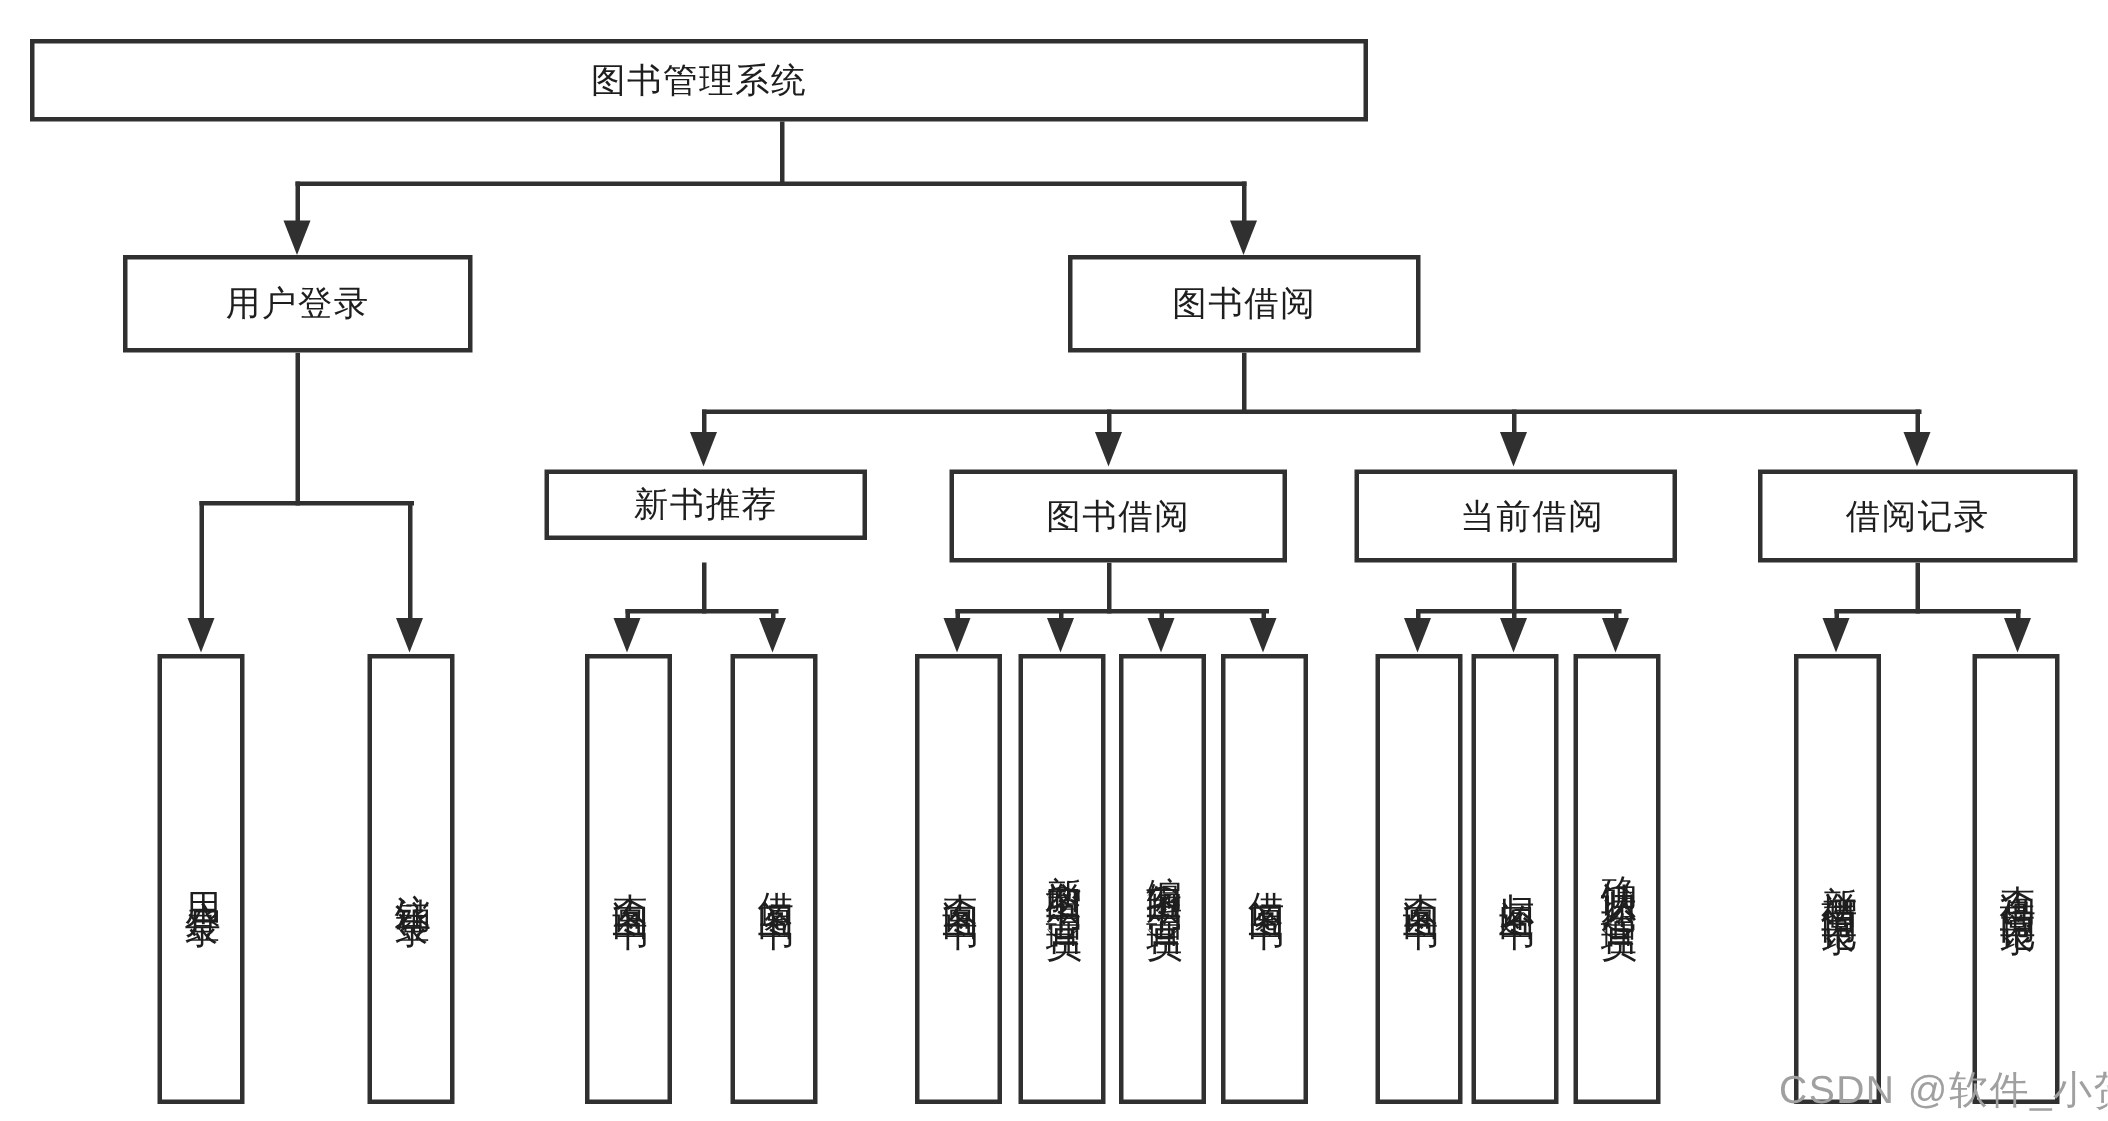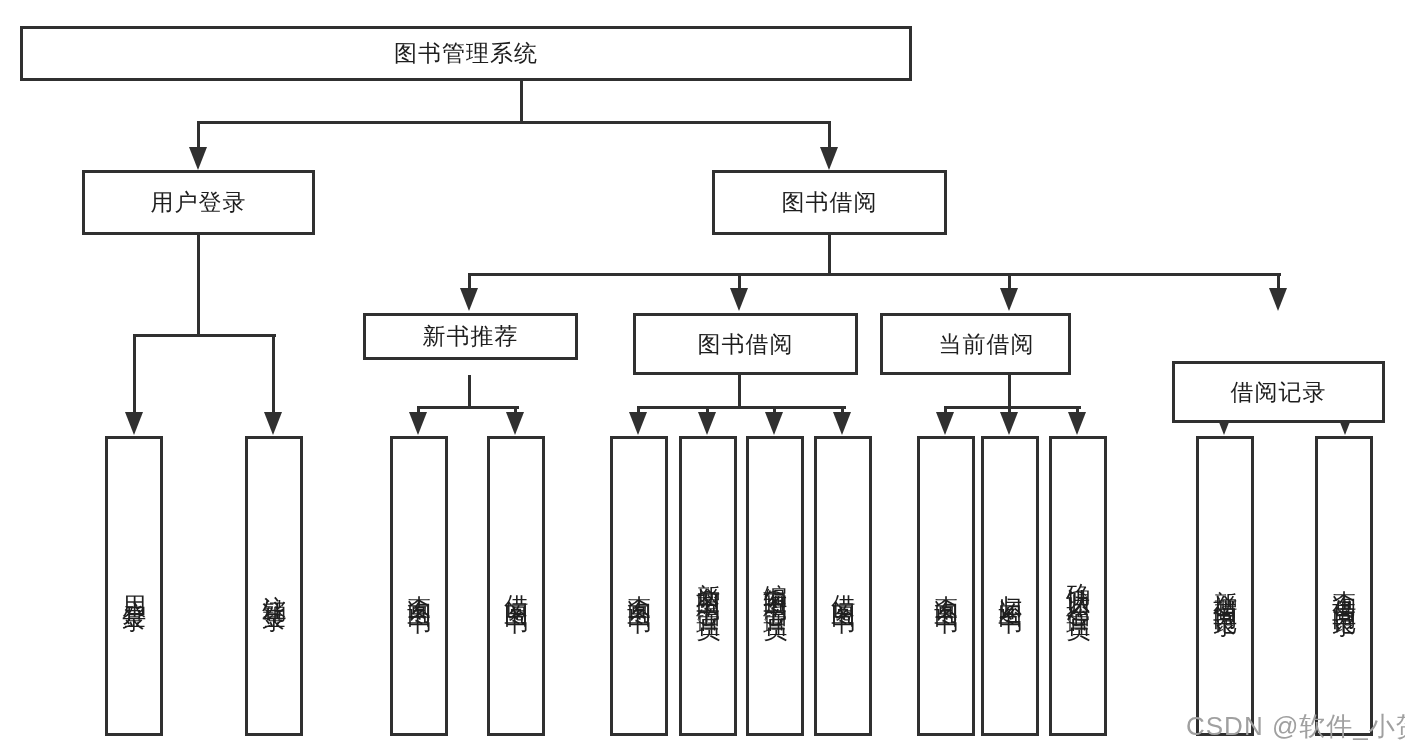--- a/index.html
+++ b/index.html
@@ -33,22 +33,22 @@
 </head>
 <body>
 
 <div class="node" style="left:20px;top:26px;width:892px;height:55px;">图书管理系统</div>
 
 <div class="node" style="left:82px;top:170px;width:233px;height:65px;">用户登录</div>
 <div class="node" style="left:712px;top:170px;width:235px;height:65px;">图书借阅</div>
 
 <div class="node" style="left:363px;top:313px;width:215px;height:47px;">新书推荐</div>
 <div class="node" style="left:633px;top:313px;width:225px;height:62px;">图书借阅</div>
-<div class="node" style="left:880px;top:313px;width:191px;height:62px;padding-left:22px;">当前借阅</div>
-<div class="node" style="left:1172px;top:313px;width:213px;height:62px;margin-top:48px;">借阅记录</div>
+<div class="node" style="left:903px;top:313px;width:215px;height:62px;padding-left:22px;">当前借阅</div>
+<div class="node" style="left:1172px;top:313px;width:213px;height:62px;">借阅记录</div>
 
 <div class="node vbox" style="left:105px;top:436px;width:58px;height:300px;">
   <span>用户登录</span>
   </div>
 <div class="node vbox" style="left:245px;top:436px;width:58px;height:300px;">
   <span>注销登录</span>
   </div>
 
 <div class="node vbox" style="left:390px;top:436px;width:58px;height:300px;">
   <span>查询图书</span>

